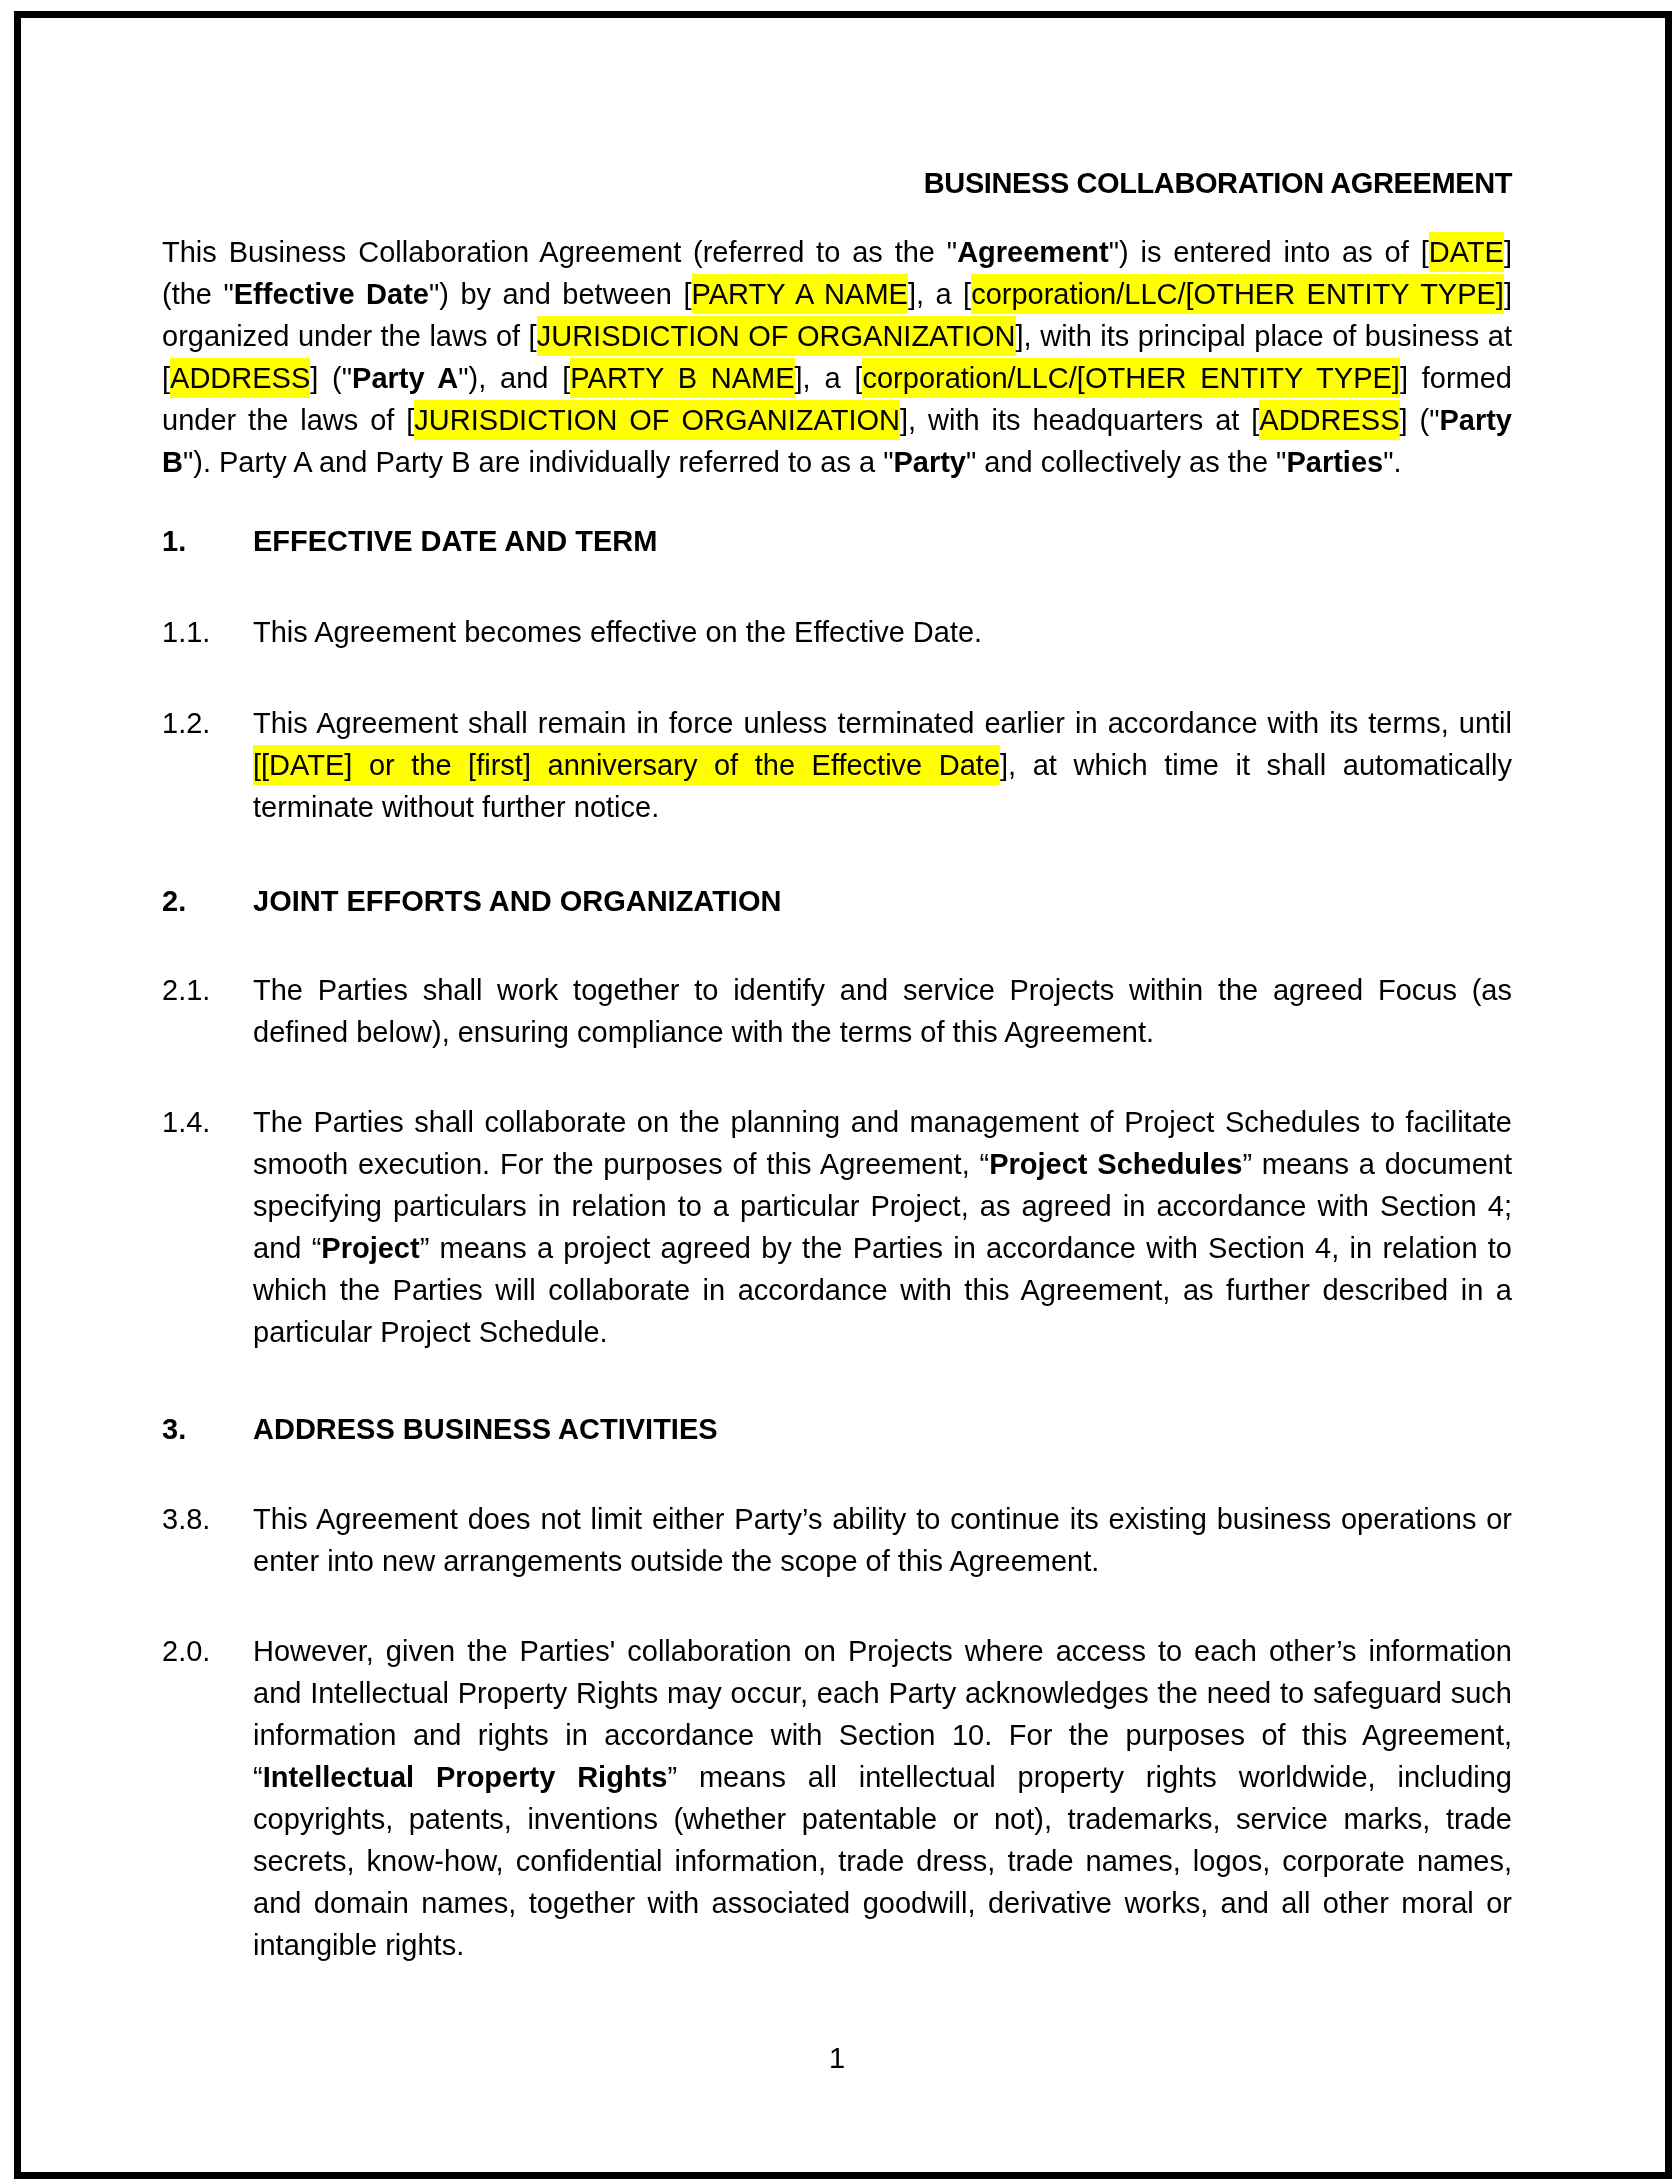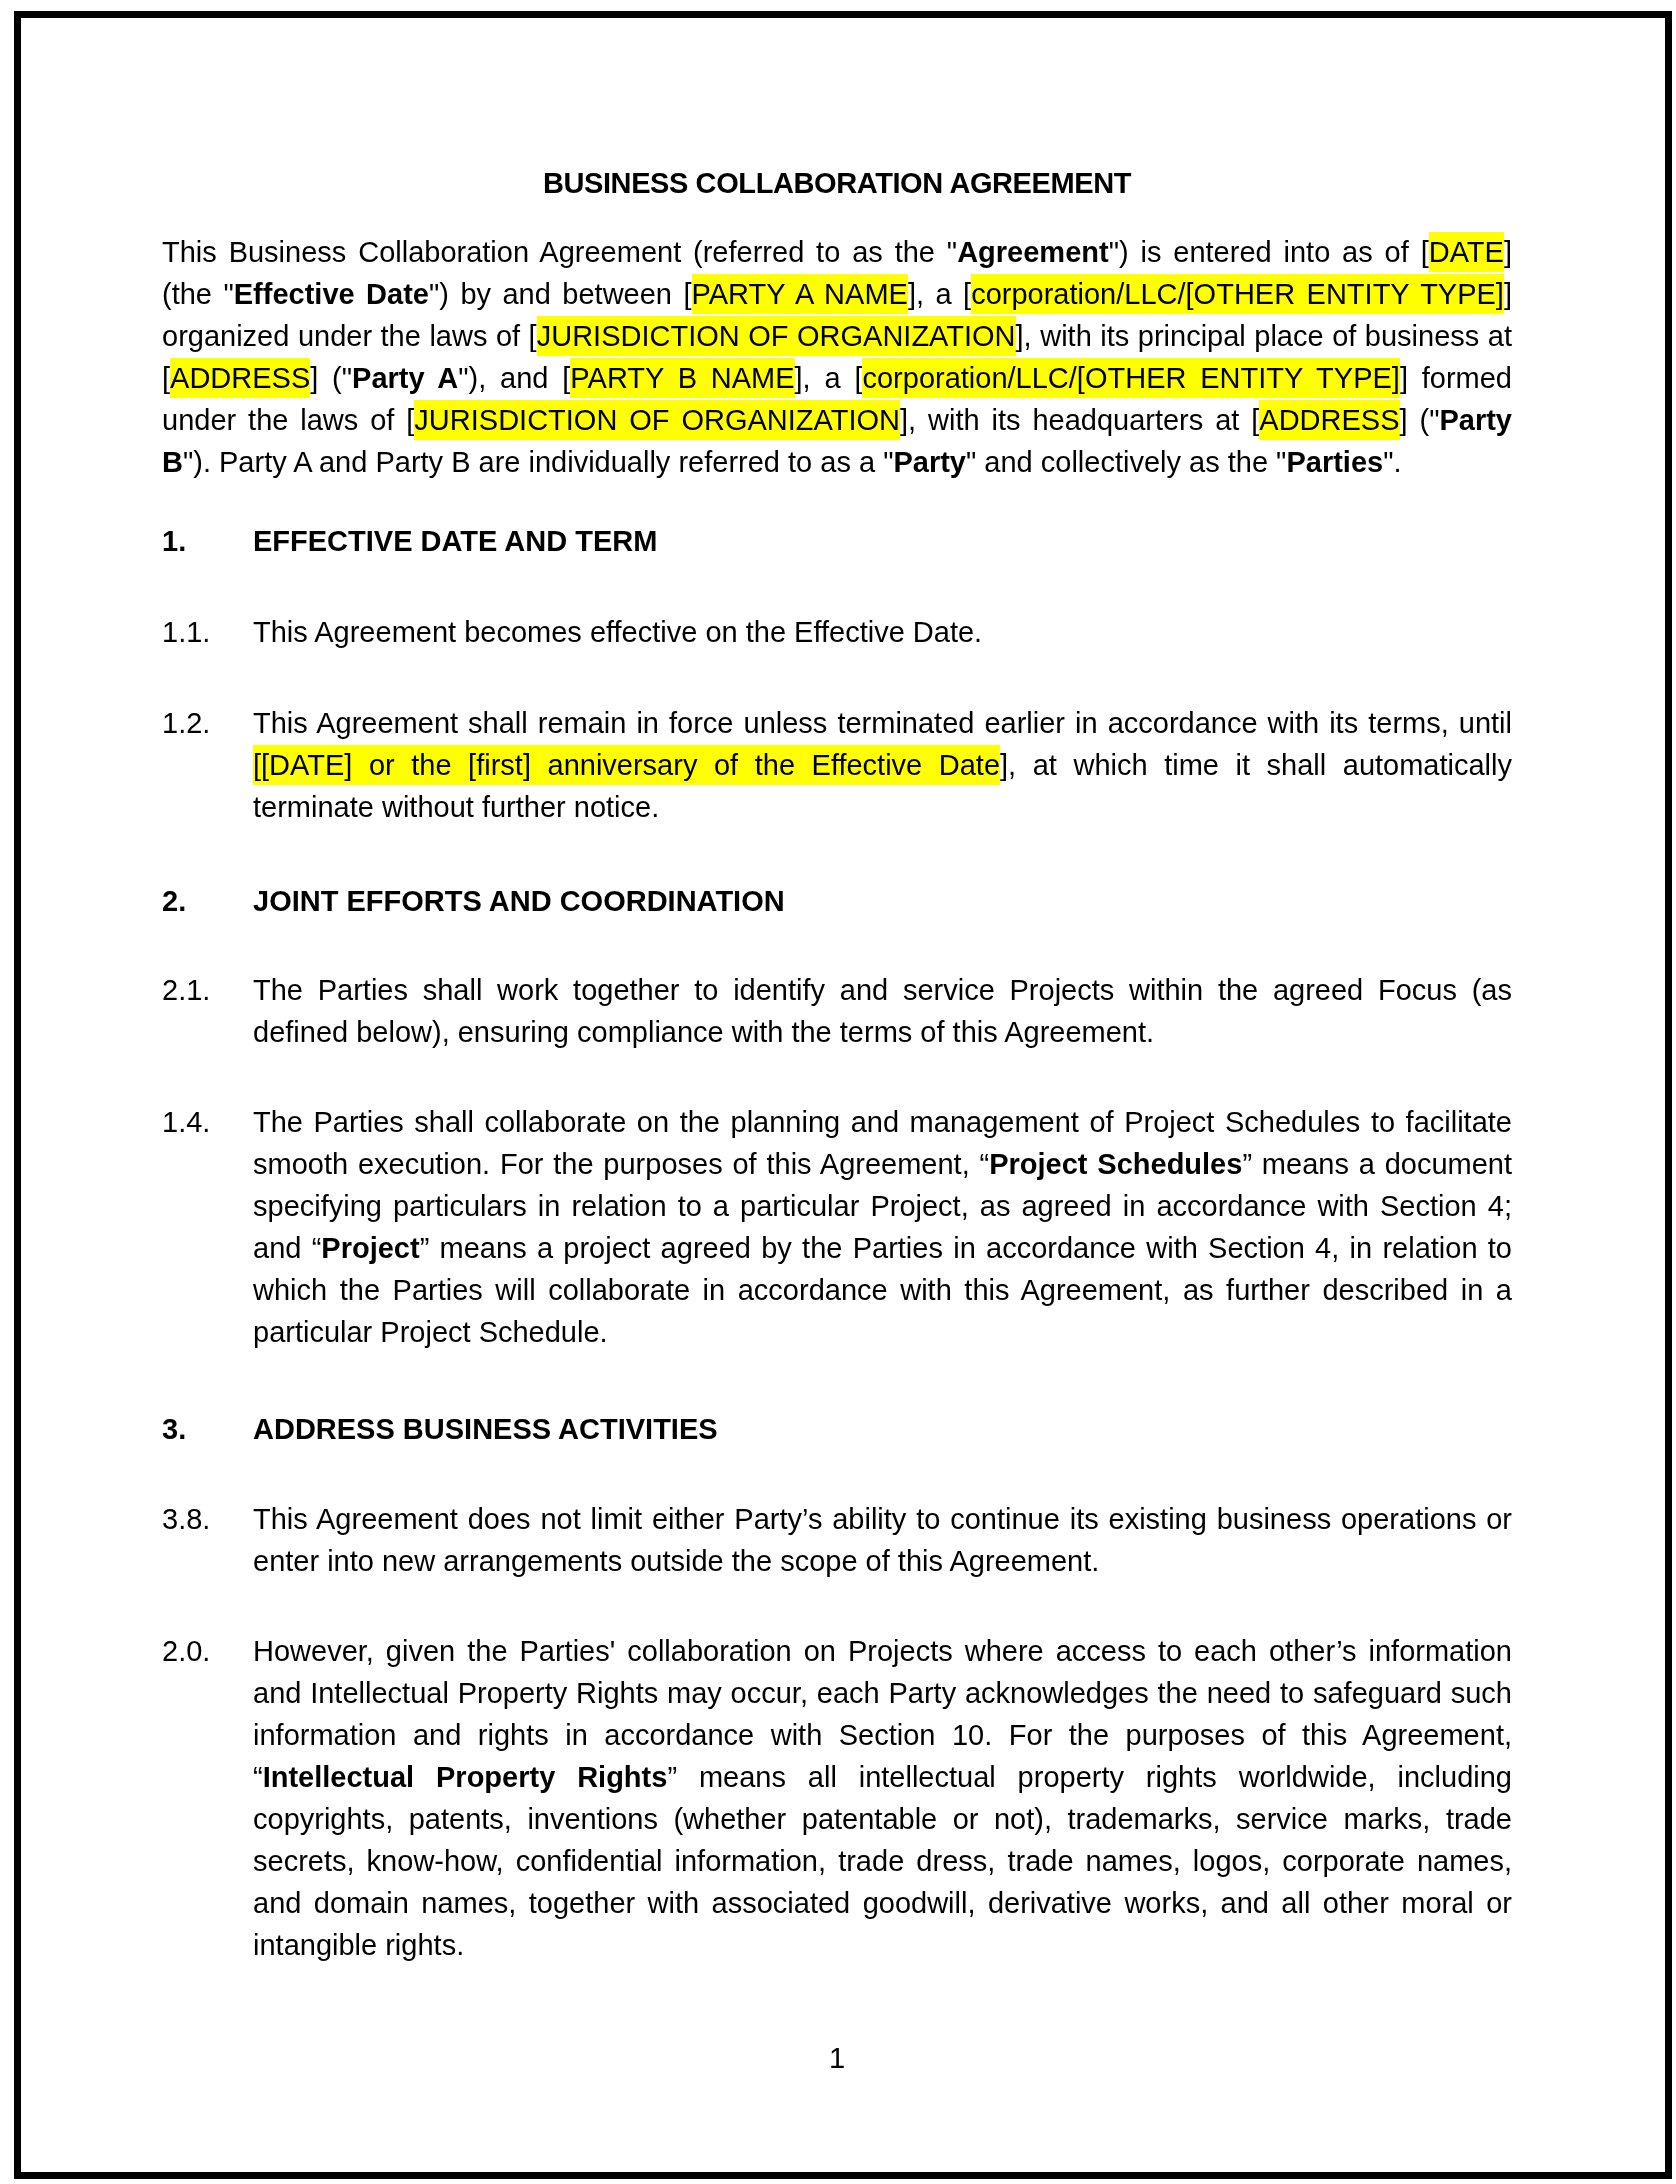--- a/index.html
+++ b/index.html
@@ -23,42 +23,42 @@
   .itext{display:block;margin-left:91px;text-align:justify;}
   .hl{background:#ffff00;padding:4.4px 0;}
   .b{font-weight:bold;}
   .page-num{text-align:center;}
 </style>
 </head>
 <body>
 
 <div class="page-border"></div>
 
-<div class="block doc-title" style="top:162px;">BUSINESS COLLABORATION AGREEMENT</div>
+<div class="block doc-title" style="top:162px;text-align:right;">BUSINESS COLLABORATION AGREEMENT</div>
 
 <div class="block para" style="top:231px;"><span>This Business Collaboration Agreement (referred to as the "</span><span class="b">Agreement</span><span>") is entered into as of [</span><span class="hl">DATE</span><span>] (the "</span><span class="b">Effective Date</span><span>") by and between [</span><span class="hl">PARTY A NAME</span><span>], a [</span><span class="hl">corporation/LLC/[OTHER ENTITY TYPE]</span><span>] organized under the laws of [</span><span class="hl">JURISDICTION OF ORGANIZATION</span><span>], with its principal place of business at [</span><span class="hl">ADDRESS</span><span>] ("</span><span class="b">Party A</span><span>"), and [</span><span class="hl">PARTY B NAME</span><span>], a [</span><span class="hl">corporation/LLC/[OTHER ENTITY TYPE]</span><span>] formed under the laws of [</span><span class="hl">JURISDICTION OF ORGANIZATION</span><span>], with its headquarters at [</span><span class="hl">ADDRESS</span><span>] ("</span><span class="b">Party B</span><span>"). Party A and Party B are individually referred to as a "</span><span class="b">Party</span><span>" and collectively as the "</span><span class="b">Parties</span><span>".</span></div>
 
 <div class="block sec-heading" style="top:520px;">
   <span class="num">1.</span>
   <span class="itext">EFFECTIVE DATE AND TERM</span>
 </div>
 
 <div class="block" style="top:611px;">
   <span class="num">1.1.</span>
   <span class="itext"><span>This Agreement becomes effective on the Effective Date.</span></span>
 </div>
 
 <div class="block" style="top:702px;">
   <span class="num">1.2.</span>
   <span class="itext"><span>This Agreement shall remain in force unless terminated earlier in accordance with its terms, until </span><span class="hl">[[DATE] or the [first] anniversary of the Effective Date</span><span>], at which time it shall automatically terminate without further notice.</span></span>
 </div>
 
 <div class="block sec-heading" style="top:880px;">
   <span class="num">2.</span>
-  <span class="itext">JOINT EFFORTS AND COORDINATION</span>
+  <span class="itext">JOINT EFFORTS AND ORGANIZATION</span>
 </div>
 
 <div class="block" style="top:969px;">
   <span class="num">2.1.</span>
   <span class="itext"><span>The Parties shall work together to identify and service Projects within the agreed Focus (as defined below), ensuring compliance with the terms of this Agreement.</span></span>
 </div>
 
 <div class="block" style="top:1101px;">
   <span class="num">1.4.</span>
   <span class="itext"><span>The Parties shall collaborate on the planning and management of Project Schedules to facilitate smooth execution. For the purposes of this Agreement, “</span><span class="b">Project Schedules</span><span>” means a document specifying particulars in relation to a particular Project, as agreed in accordance with Section 4; and “</span><span class="b">Project</span><span>” means a project agreed by the Parties in accordance with Section 4, in relation to which the Parties will collaborate in accordance with this Agreement, as further described in a particular Project Schedule.</span></span>

